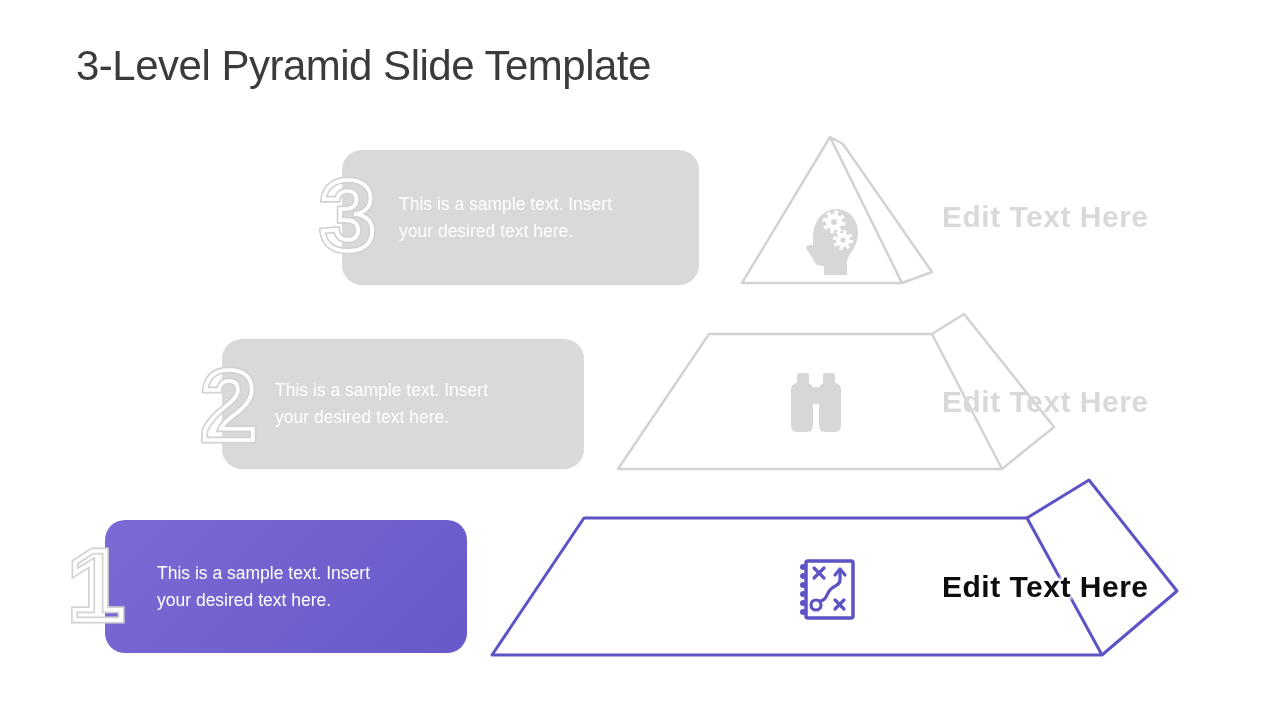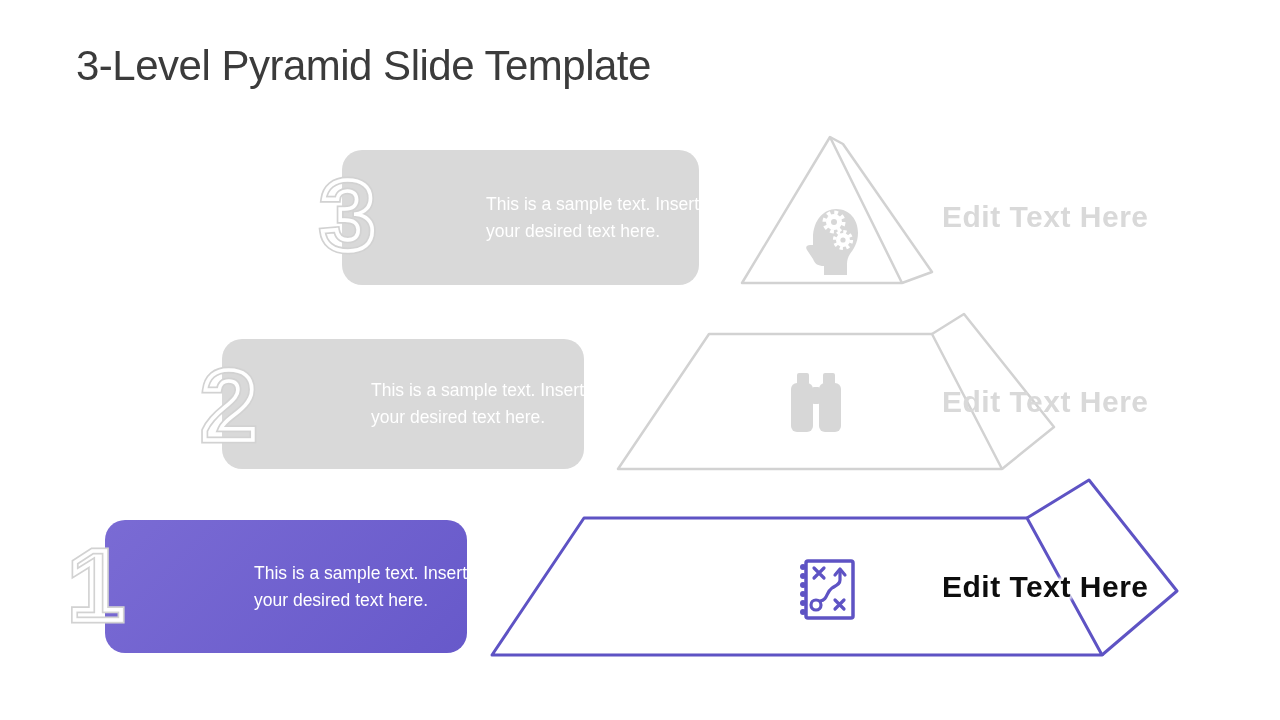--- a/index.html
+++ b/index.html
@@ -9,21 +9,21 @@
   .title{
     position:absolute;left:64px;top:42px;
     font-size:42px;font-weight:400;color:#3b3b3b;letter-spacing:-0.5px;
     white-space:nowrap;
   }
 
   .canvas-svg{position:absolute;left:0;top:0;z-index:1;}
 
   .level-box{
     position:absolute;z-index:2;border-radius:20px;
-    display:flex;align-items:center;justify-content:flex-end;
+    display:flex;align-items:center;
   }
   .level-box .sample-text{
     color:#ffffff;font-size:17.5px;line-height:27px;font-weight:400;
   }
   .box-3{left:330px;top:150px;width:357px;height:135px;background:#d9d9d9;}
   .box-3 .sample-text{padding-left:57px;}
   .box-2{left:210px;top:339px;width:362px;height:130px;background:#d9d9d9;}
   .box-2 .sample-text{padding-left:53px;}
   .box-1{left:93px;top:520px;width:362px;height:133px;
     background:linear-gradient(135deg,#7a6bd4 0%,#6759ca 100%);}

